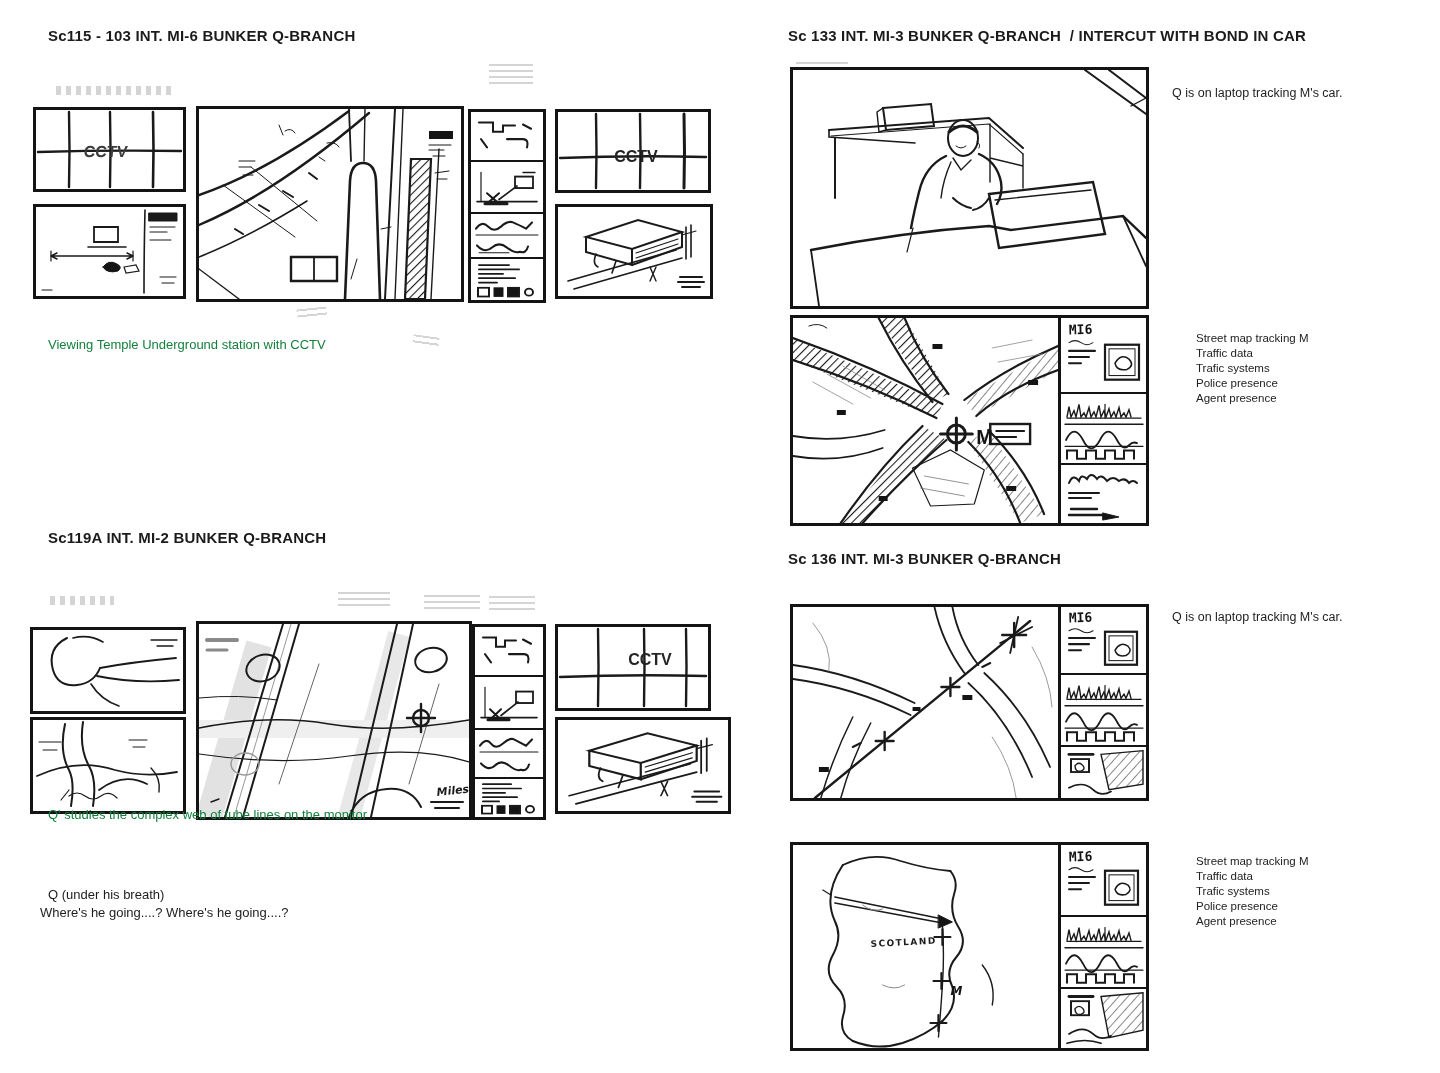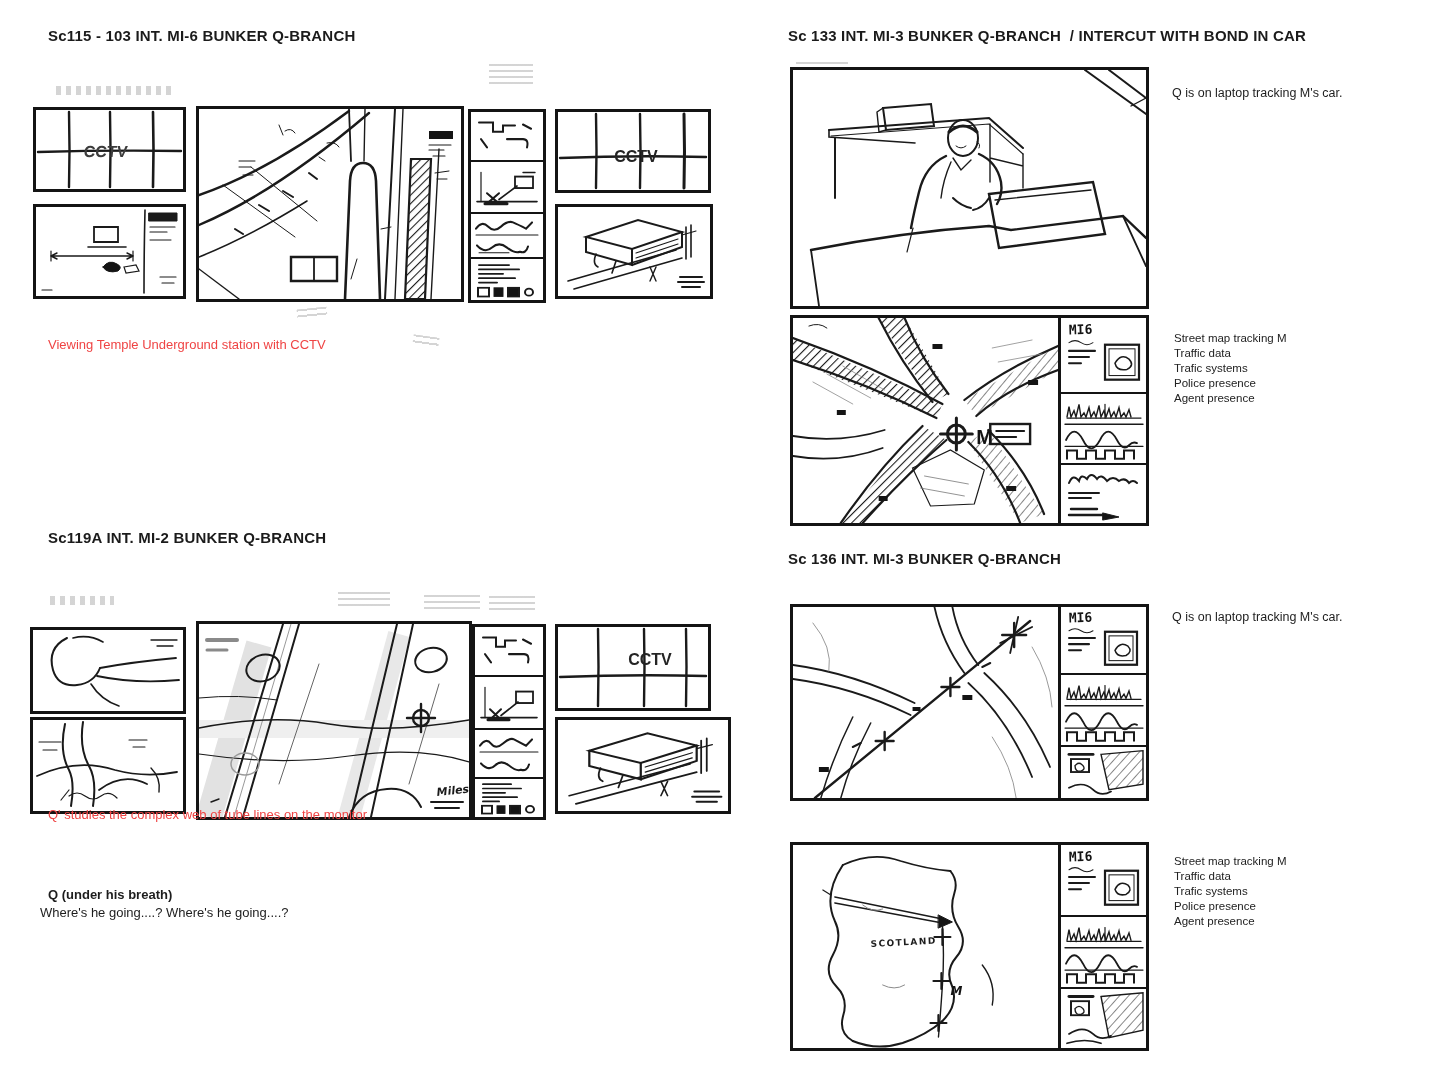--- a/index.html
+++ b/index.html
@@ -1,23 +1,23 @@
 <!DOCTYPE html>
 <html><head>
 <meta charset="utf-8">
 <style>
   html,body{margin:0;padding:0;}
   body{width:1440px;height:1073px;position:relative;background:#fff;overflow:hidden;
        font-family:"Liberation Sans",sans-serif;color:#161616;}
   .abs{position:absolute;}
   .title{font-size:15px;font-weight:bold;letter-spacing:.2px;white-space:pre-wrap;color:#1b1b1b;}
-  .caption{font-size:13px;color:#ef4444;}
+  .caption{font-size:13px;color:#15803d;}
   .dialogue{font-size:13px;color:#1d1d1d;line-height:18px;}
   .side-note{font-size:12.5px;color:#1d1d1d;}
-  .annot-list{font-size:11.5px;line-height:15px;color:#222;}
+  .annot-list{font-size:11.5px;line-height:15px;color:#222;margin-left:22px;}
   .panel{position:absolute;border:3px solid #141414;background:#fff;box-sizing:border-box;}
   .panel svg{display:block;width:100%;height:100%;}
   .stack{display:flex;flex-direction:column;}
   .stack>div{border-bottom:2px solid #141414;overflow:hidden;}
   .stack>div:last-child{border-bottom:none;flex:1;}
   .maprow{display:flex;}
   .maprow>.mapart{flex:1;overflow:hidden;}
   .maprow>.mside{width:88px;border-left:3px solid #141414;box-sizing:border-box;}
   .smudge{position:absolute;opacity:.42;background:repeating-linear-gradient(180deg,#9a9a9a 0 2px,transparent 2px 6px);}
   .smudge.v{background:repeating-linear-gradient(90deg,#9a9a9a 0 5px,transparent 5px 10px);}
@@ -316,21 +316,21 @@
       <path d="M10,74 L118,43 M16,82 L124,51" stroke-width="1.6"></path>
       <path d="M92,60 l6,14 M98,60 l-6,14" stroke-width="1.4"></path>
       <path d="M128,20 v32 M133,18 v32" stroke-width="1.6"></path>
       <path d="M124,28 l14,-4" stroke-width="1.2"></path>
       <path d="M122,70 h22 M120,75 h26 M124,80 h18" stroke-width="2"></path>
     </g>
   </svg>
 </div>
 
 <div class="abs caption" style="left:48px;top:807px;">Q' studies the complex web of tube lines on the monitor</div>
-<div class="abs dialogue" style="left:48px;top:886px;font-weight:bold;">Q (under his breath)</div>
+<div class="abs dialogue" style="left:48px;top:886px;">Q (under his breath)</div>
 <div class="abs dialogue" style="left:40px;top:904px;">Where's he going....? Where's he going....?</div>
 
 <div class="abs title" style="left:788px;top:27px;">Sc 133 INT. MI-3 BUNKER Q-BRANCH  / INTERCUT WITH BOND IN CAR</div>
 
 <div class="panel" style="left:790px;top:67px;width:359px;height:242px;">
   <svg viewBox="0 0 353 236" preserveAspectRatio="none">
     <g stroke="#1a1a1a" fill="none" stroke-linecap="round">
       <path d="M292,0 L353,44 M316,0 L353,28" stroke-width="2"></path>
       <path d="M338,36 L353,28" stroke-width="1.4"></path>
       <path d="M36,60 L196,48 L230,78" stroke-width="2"></path>

